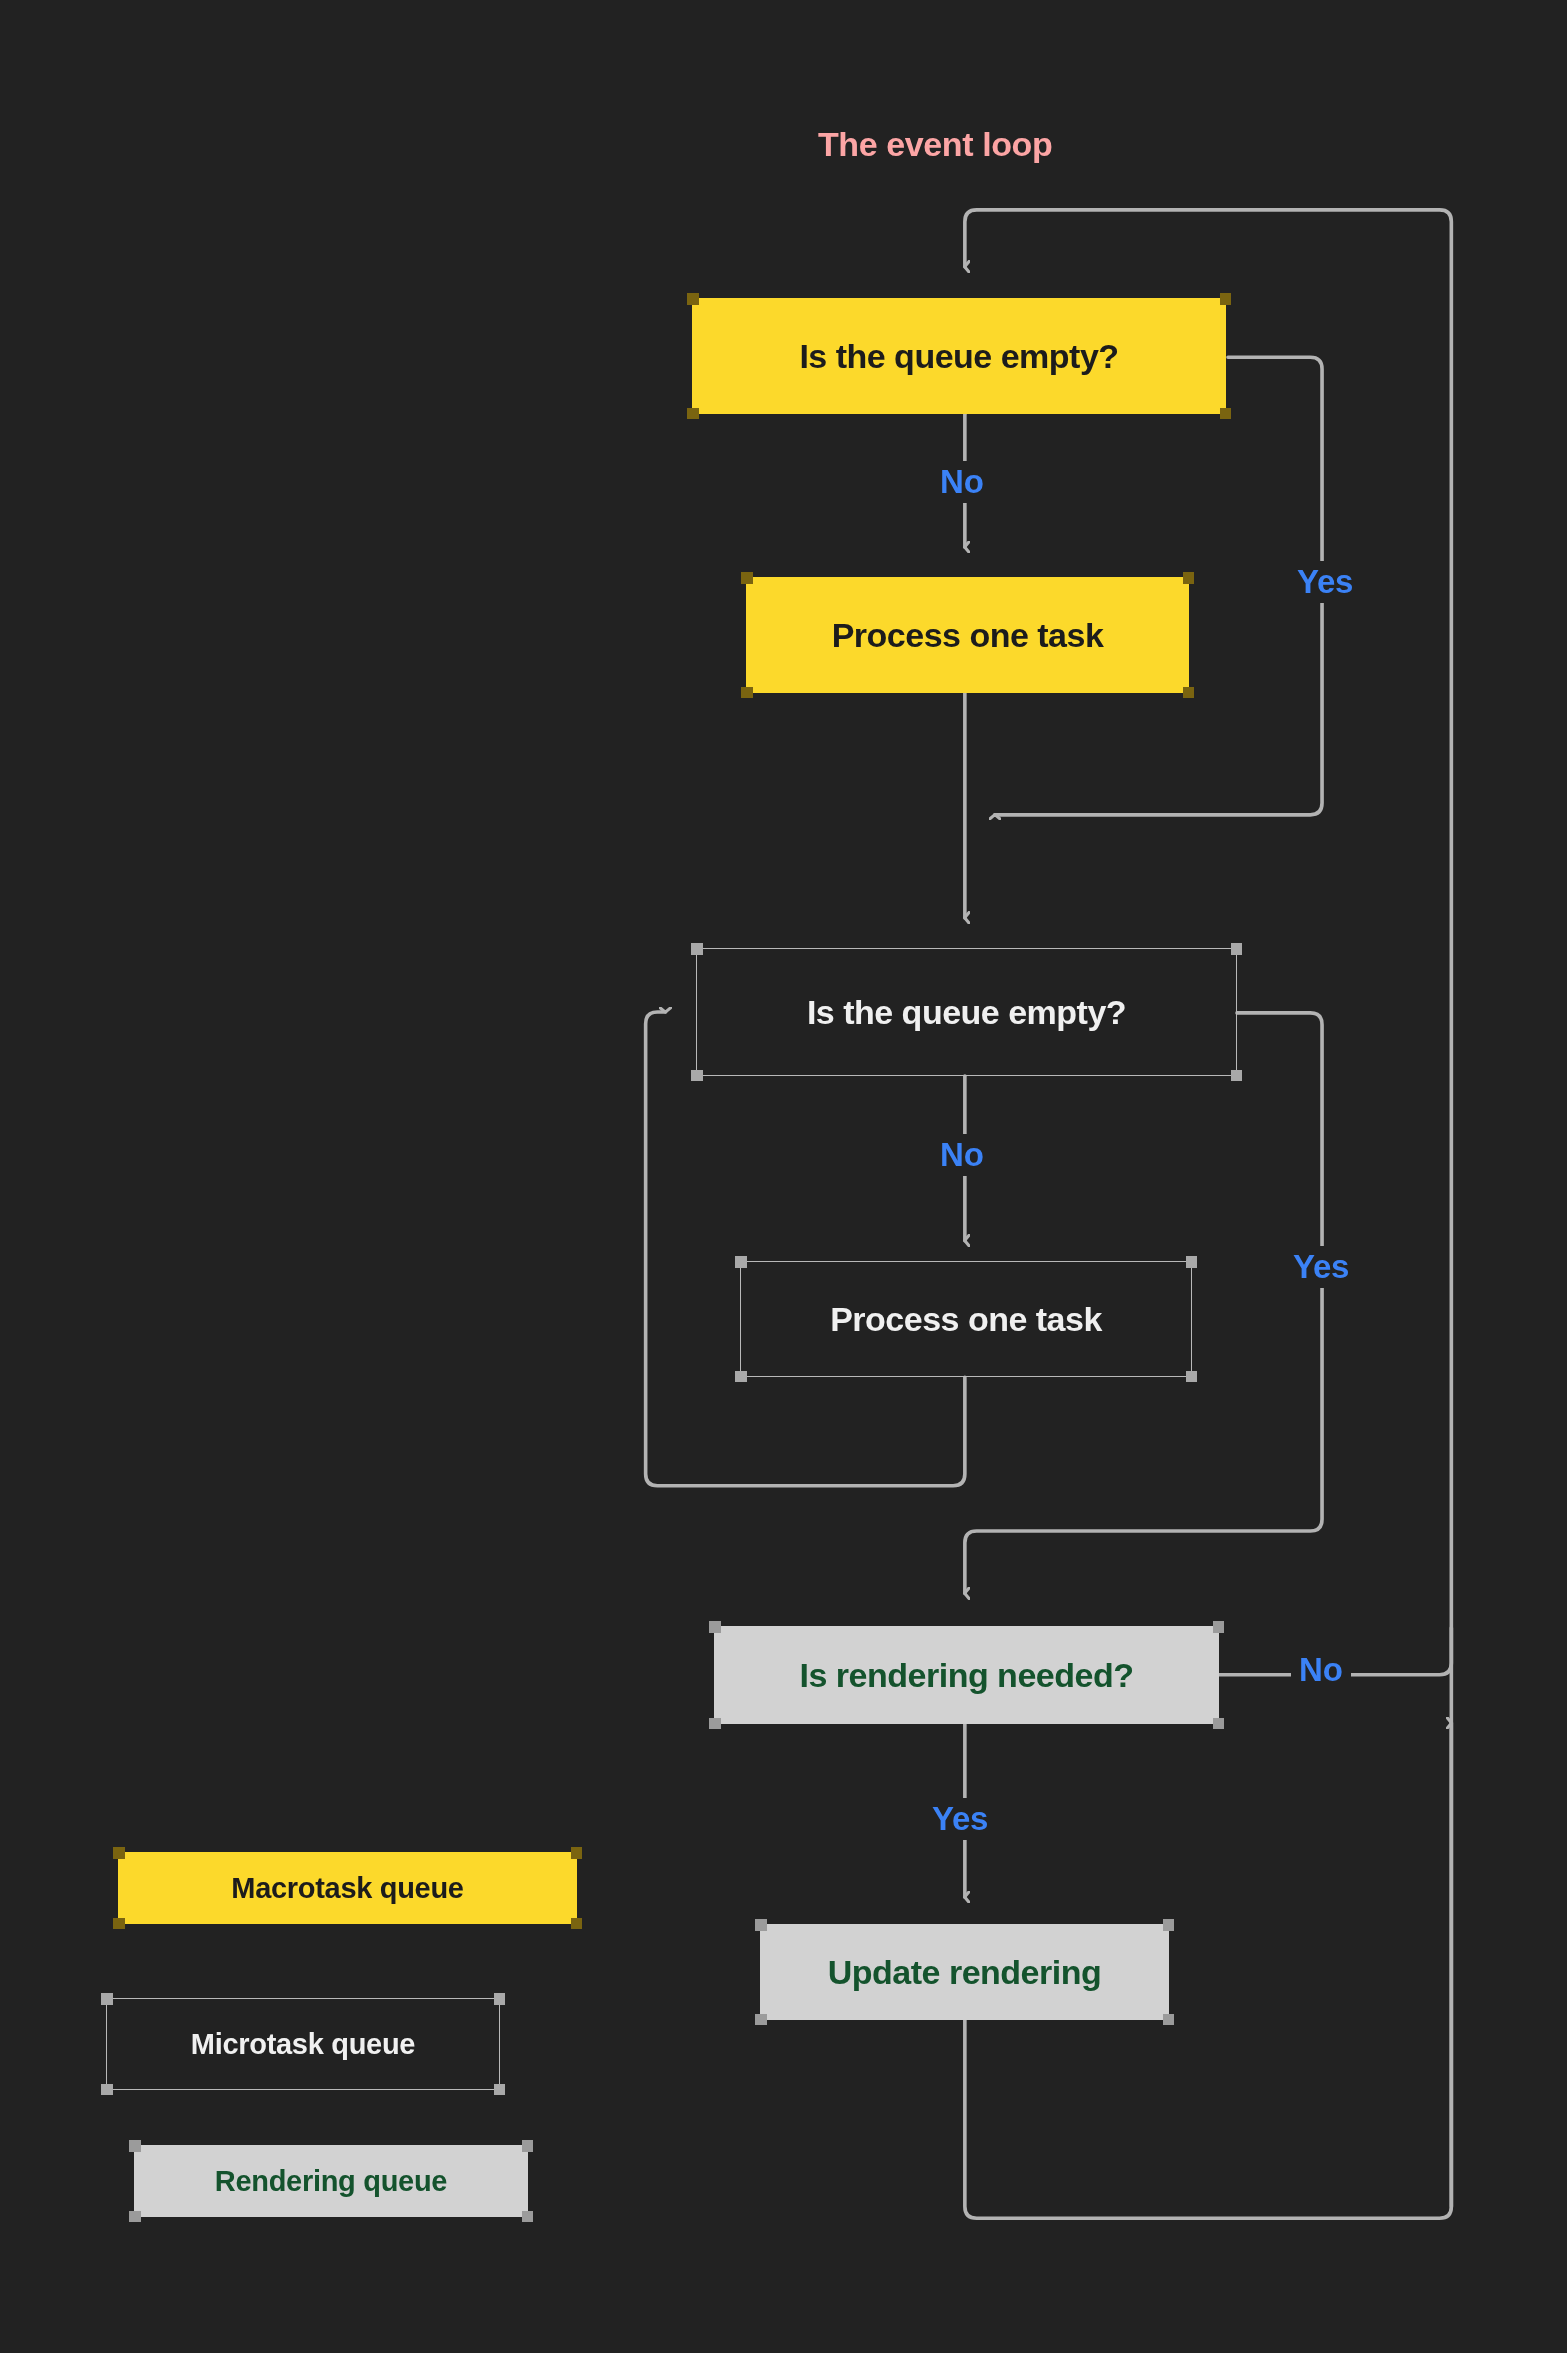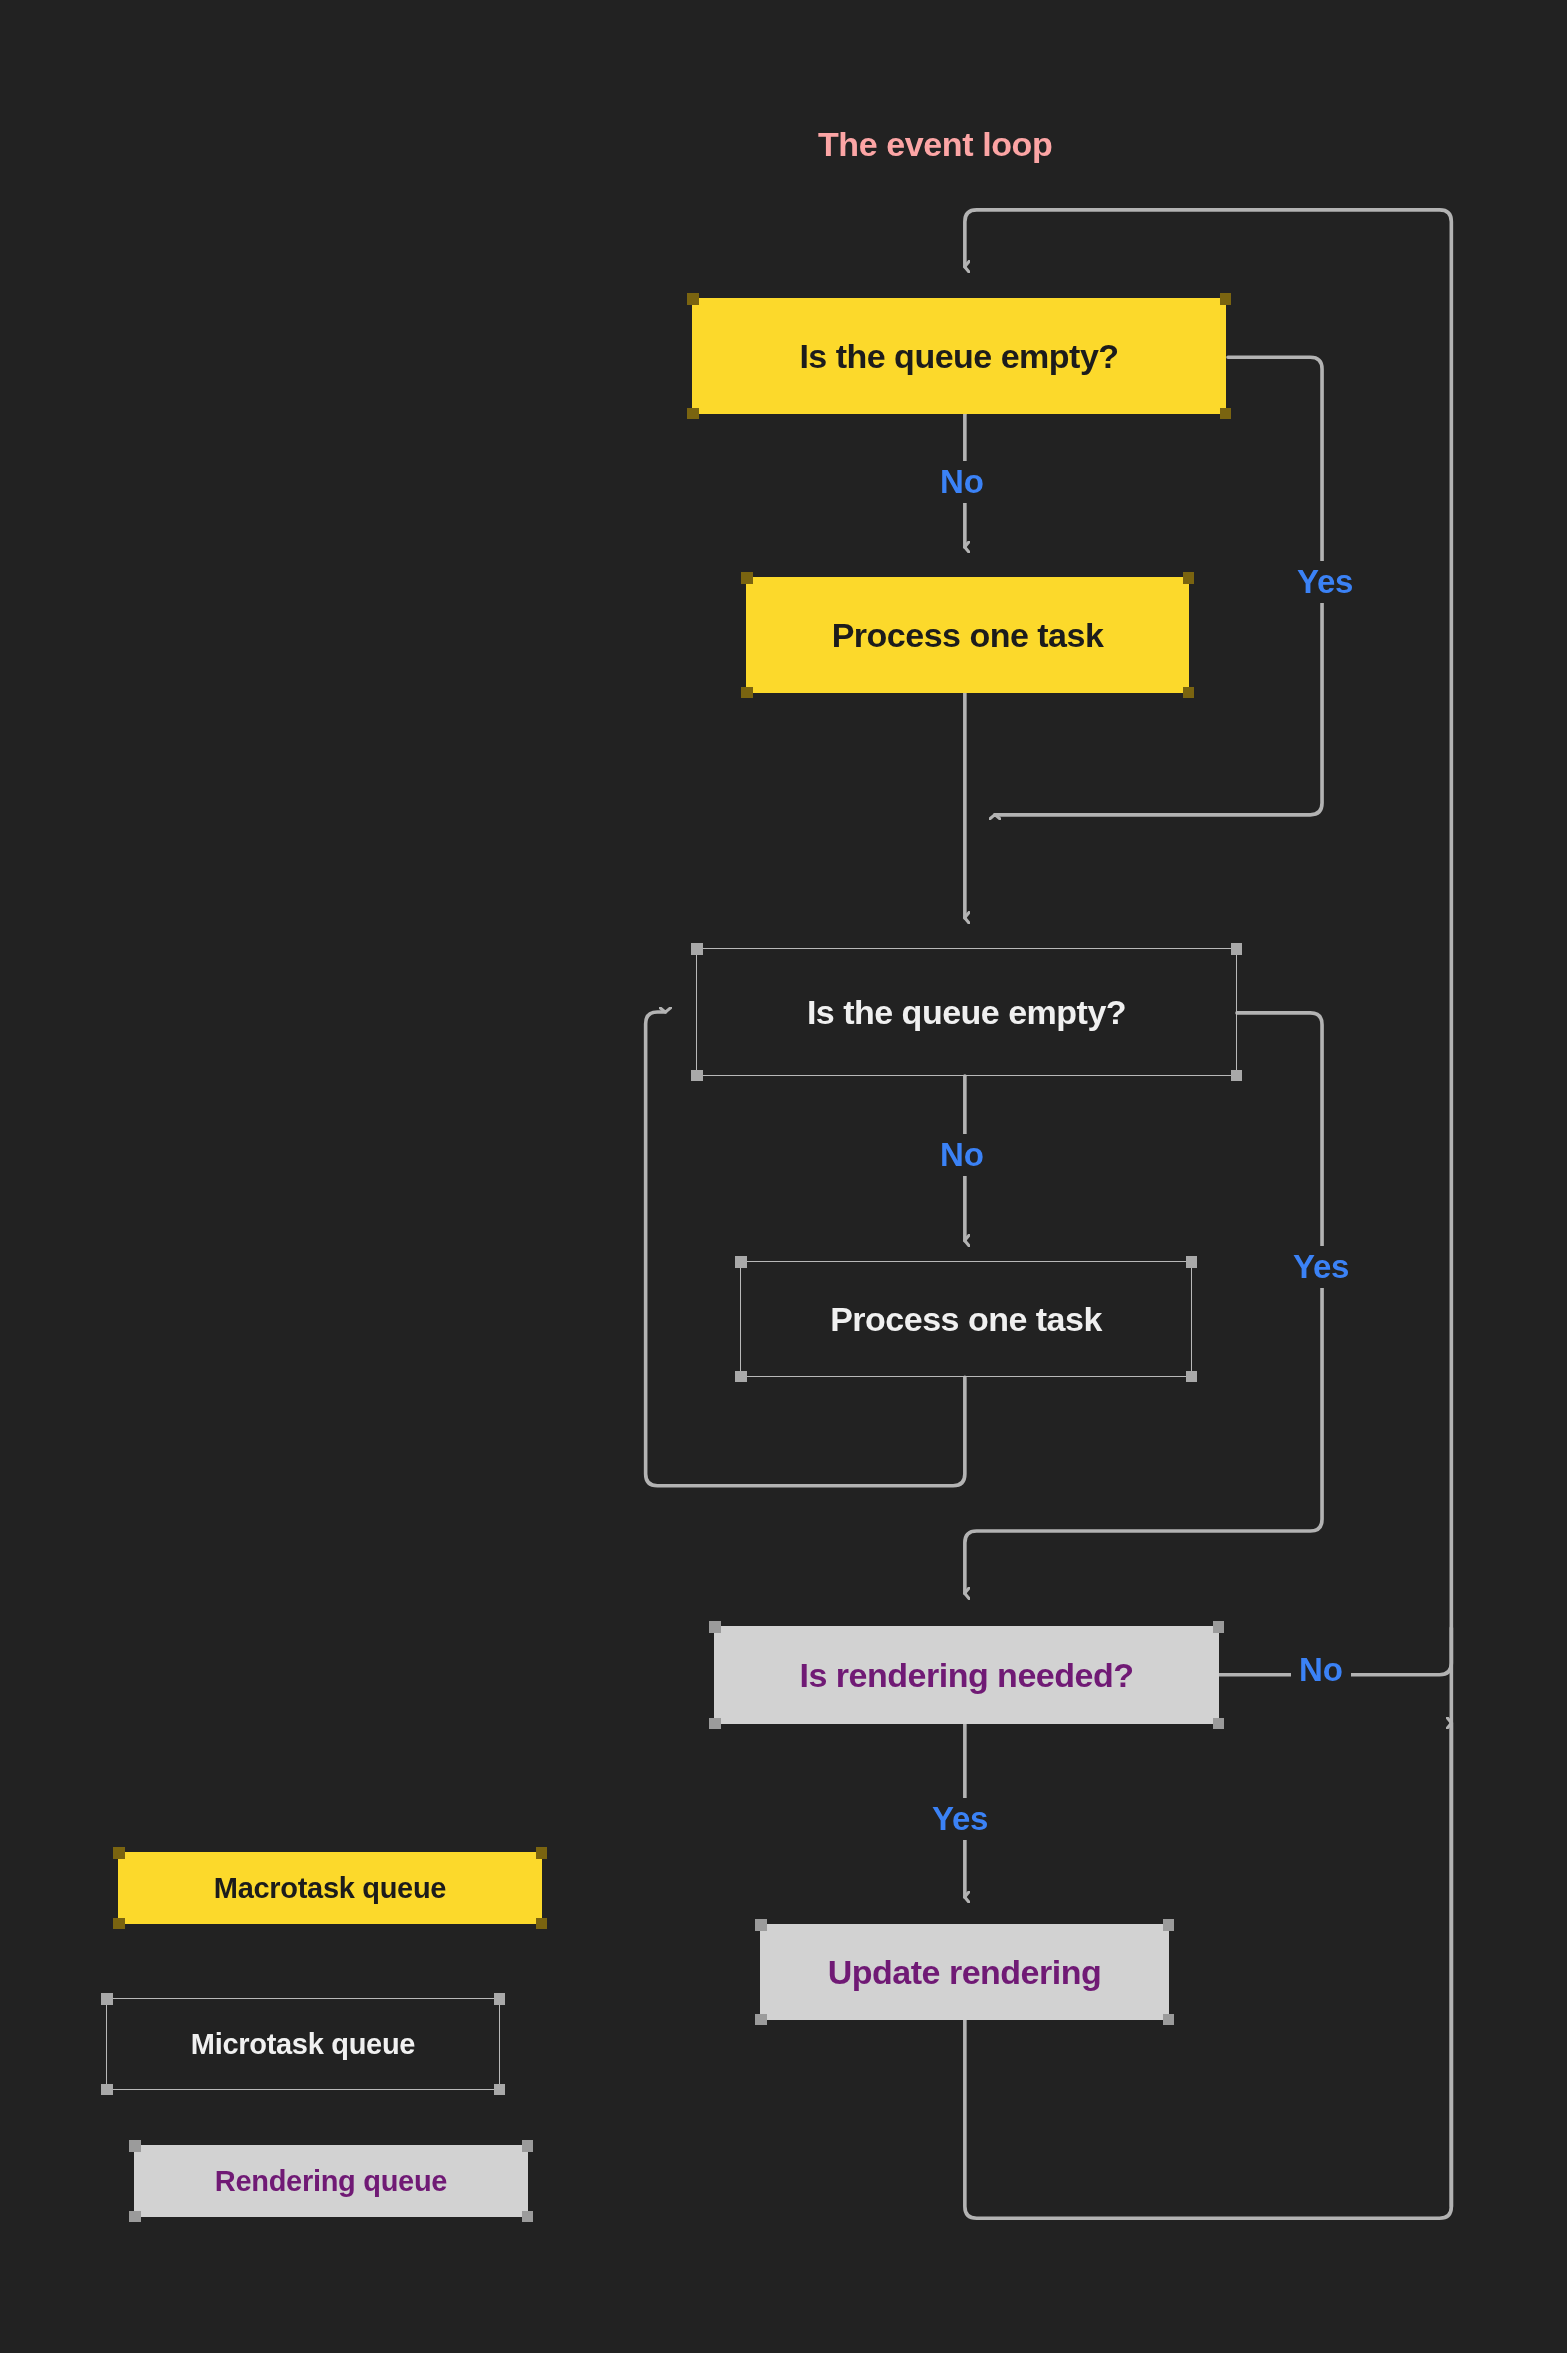--- a/index.html
+++ b/index.html
@@ -58,21 +58,21 @@
   }
   
   .node.micro {
     background: transparent;
     color: #f0f0f0;
     border: 1.8px solid #b9b9b9;
   }
   
   .node.render {
     background: #d2d2d2;
-    color: #701a75;
+    color: #14532d;
     border: 1.8px solid #d2d2d2;
   }
 
   
   .hdl {
     position: absolute;
     width: 11.8px;
     height: 11.8px;
     z-index: 3;
   }
@@ -202,21 +202,21 @@
   <div class="elabel" style="left:932px; top:1134px;">No</div>
 
   <div class="elabel" style="left:1285px; top:1246px;">Yes</div>
 
   <div class="elabel" style="left:924px; top:1798px;">Yes</div>
 
   <div class="elabel" style="left:1291px; top:1649px;">No</div>
 
   <div>
 
-    <div class="legend-box macro node" style="left:118px; top:1852px; width:424px; height:72px; font-size:29px;">
+    <div class="legend-box macro node" style="left:118px; top:1852px; width:459px; height:72px; font-size:29px;">
       <span class="hdl tl"></span>
       <span class="hdl tr"></span>
       <span class="hdl bl"></span>
       <span class="hdl br"></span>
       <span class="cap">Macrotask queue</span>
     </div>
 
     <div class="legend-box micro node" style="left:106px; top:1998px; width:394px; height:92px; font-size:29px;">
       <span class="hdl tl"></span>
       <span class="hdl tr"></span>

